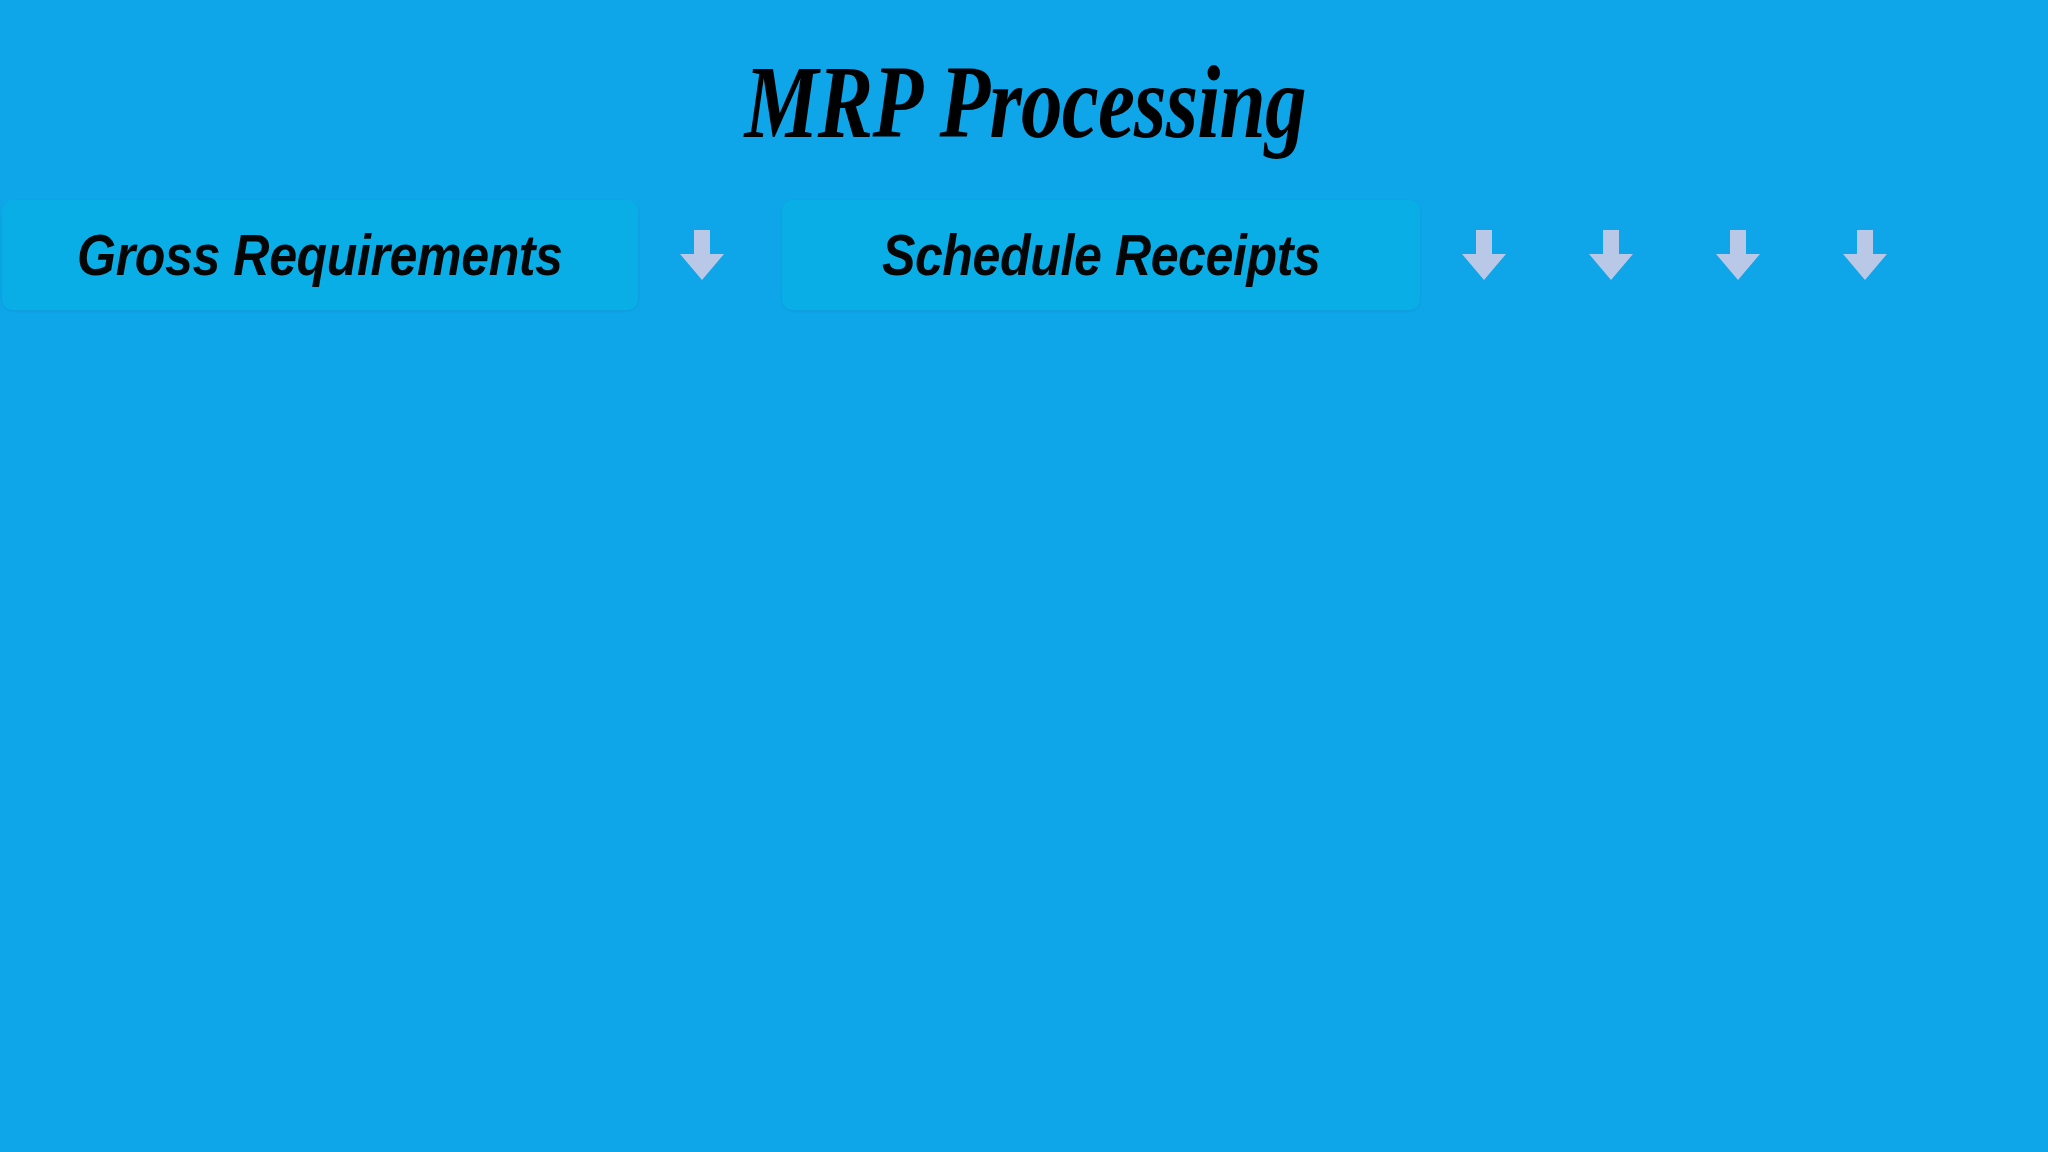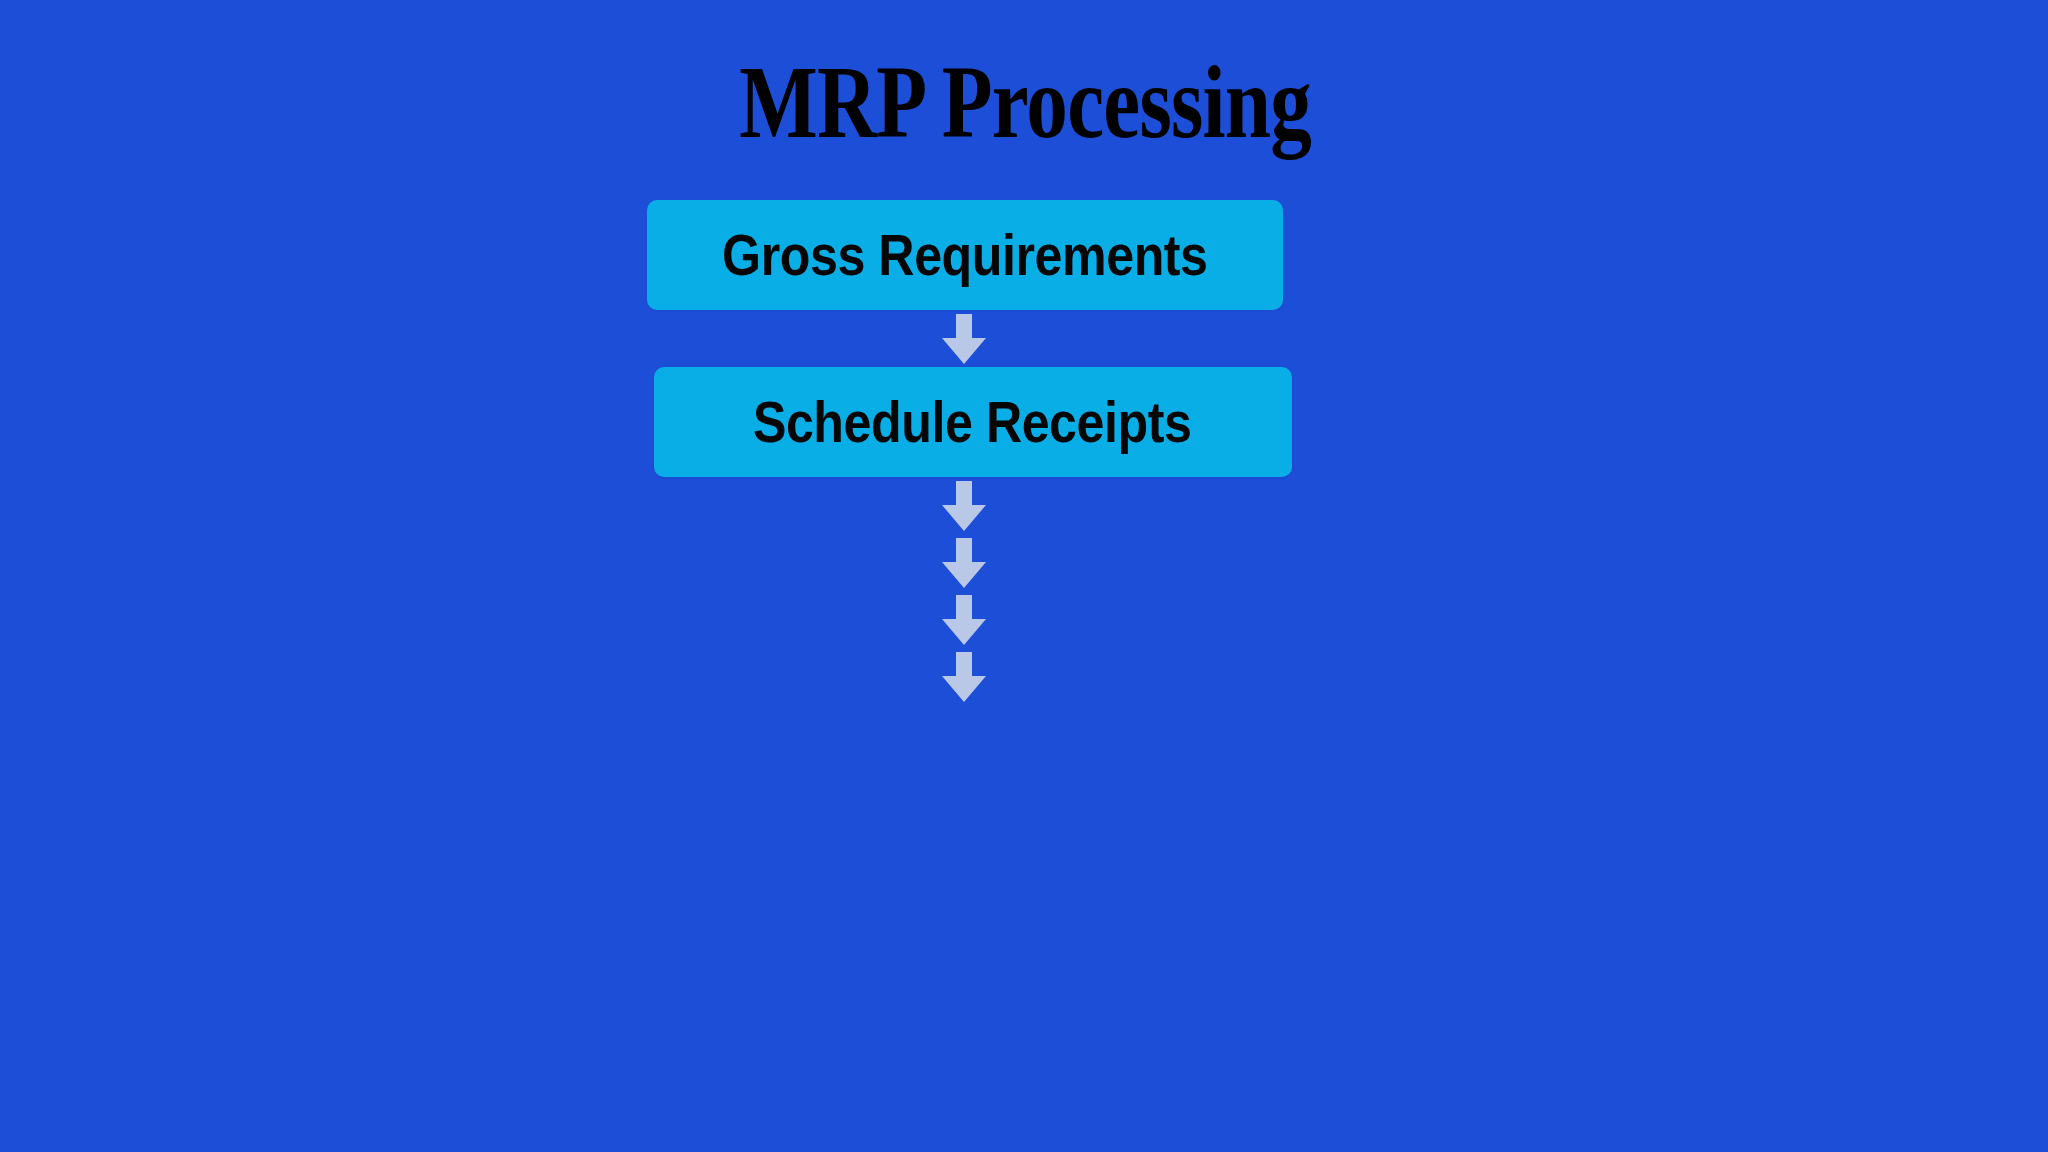--- a/index.html
+++ b/index.html
@@ -11,21 +11,22 @@
     width: 2048px;
     height: 1152px;
     overflow: hidden;
     font-family: "Liberation Sans", sans-serif;
   }
 
   #canvas {
     position: relative;
     width: 2048px;
     height: 1152px;
-    background: #1d4ed8;
+    background: #0ea5e9;
+    font-style: italic;
   }
 
   
   .page-title {
     position: absolute;
     top: 46px;
     left: 0;
     width: 2048px;
     text-align: center;
     font-family: "Liberation Serif", "DejaVu Serif", serif;
@@ -39,21 +40,21 @@
     white-space: nowrap;
   }
 
   
   .flow {
     position: absolute;
     top: 200px;
     left: 0;
     width: 1928px;
     display: flex;
-    flex-direction: column;
+    flex-direction: row;
     align-items: center;
   }
 
   .flow-step {
     display: flex;
     flex-direction: column;
     align-items: center;
   }
 
   .node {

